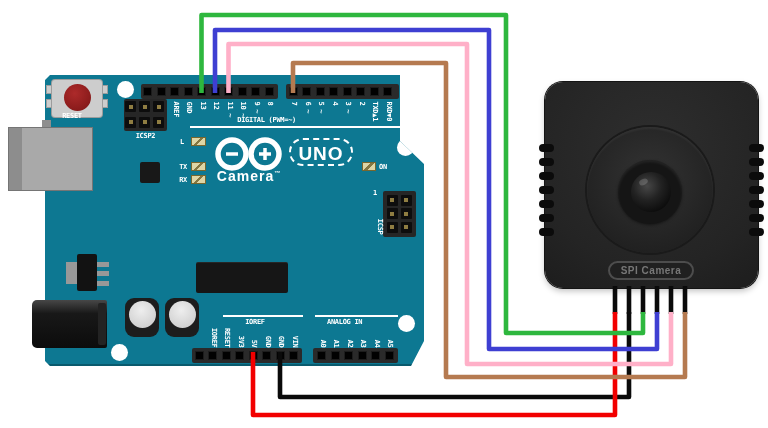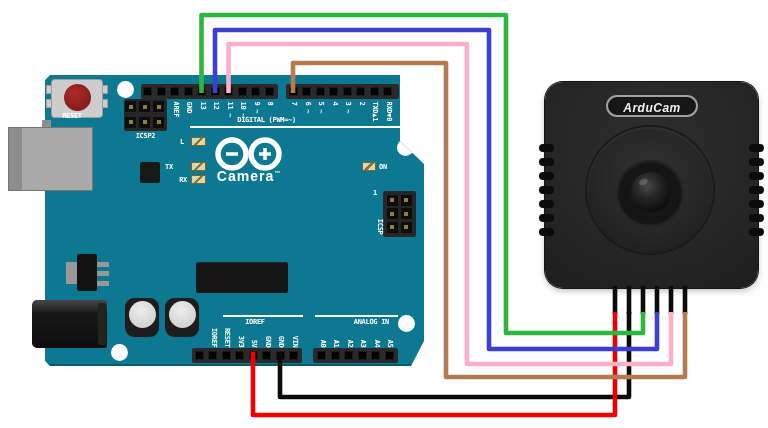--- a/index.html
+++ b/index.html
@@ -83,44 +83,45 @@
     <div class="hole" style="left:72px;top:6px"></div>
     <div class="hole" style="left:352px;top:64px"></div>
     <div class="hole" style="left:66px;top:269px"></div>
     <div class="hole" style="left:353px;top:240px"></div>
 
     <div class="icspblock" style="left:79px;top:24px;width:43px;height:32px"></div>
     <div class="hlab" style="left:78px;top:57px;width:45px;text-align:center">ICSP2</div>
 
     <div class="hlab" style="left:135px;top:63px;width:10px">L</div>
     <div class="led" style="left:146px;top:62px"></div>
-    <div class="hlab" style="left:120px;top:88px;width:22px;">TX</div>
+    <div class="hlab" style="left:120px;top:88px;width:22px;text-align:right">TX</div>
     <div class="led" style="left:146px;top:87px"></div>
     <div class="hlab" style="left:120px;top:101px;width:22px;text-align:right">RX</div>
     <div class="led" style="left:146px;top:100px"></div>
     <div class="led" style="left:317px;top:87px;width:14px"></div>
     <div class="hlab" style="left:334px;top:88px;width:22px">ON</div>
 
     <div id="crystal"></div>
 
     <svg class="abs" style="left:170px;top:60px" width="70" height="38">
       <circle cx="17" cy="19" r="14" fill="none" stroke="#fff" stroke-width="5.5"></circle>
       <circle cx="50" cy="19" r="14" fill="none" stroke="#fff" stroke-width="5.5"></circle>
       <line x1="11" y1="19" x2="23" y2="19" stroke="#fff" stroke-width="3.5"></line>
       <line x1="44" y1="19" x2="56" y2="19" stroke="#fff" stroke-width="3.5"></line>
       <line x1="50" y1="13" x2="50" y2="25" stroke="#fff" stroke-width="3.5"></line>
     </svg>
     <div id="brand"><span>Camera</span><sup>™</sup></div>
+    <div id="uno-badge">UNO</div>
 
     <div class="hlab" style="left:150px;top:41px;width:101px;text-align:right">DIGITAL (PWM=~)</div>
     <div class="wline" style="left:145px;top:51px;width:253px"></div>
     <div class="wline" style="left:178px;top:240px;width:80px"></div>
     <div class="hlab" style="left:175px;top:243px;width:70px;text-align:center">IOREF</div>
     <div class="wline" style="left:270px;top:240px;width:83px"></div>
-    <div class="hlab" style="left:274px;top:243px;width:70px;text-align:right">ANALOG IN</div>
+    <div class="hlab" style="left:282px;top:243px;width:70px;">ANALOG IN</div>
 
     <div class="icspblock" style="left:338px;top:116px;width:33px;height:46px"></div>
     <div class="hlab" style="left:326px;top:114px;width:8px;text-align:center">1</div>
     <div class="vlab" style="left:319px;top:140px;width:30px;text-align:right">ICSP</div>
 
     <div id="chip"></div>
 
     <div class="regmetal" style="left:21px;top:187px;width:12px;height:22px"></div>
     <div class="abs" style="left:32px;top:179px;width:20px;height:37px;background:#121212;border-radius:2px"></div>
     <div class="regmetal" style="left:52px;top:187px;width:12px;height:5px"></div>
@@ -237,26 +238,26 @@
       </div>
     </div>
 
   <div id="usb-tab"></div>
   <div id="usb"></div>
   <div id="jack">
       <div id="jack-end"></div>
     </div>
 
   <div id="camera">
-    <div id="arducam-oval">ArduCam</div>
     <div id="lens-outer"></div>
     <div id="lens-mid"></div>
     <div id="lens-glass">
         <div id="lens-glint"></div>
       </div>
+    <div id="spi-oval">SPI Camera</div>
   <div class="ridge" style="left: -6px; top: 62px;"></div>
       <div class="ridge" style="left: 204px; top: 62px;"></div>
       <div class="ridge" style="left: -6px; top: 76px;"></div>
       <div class="ridge" style="left: 204px; top: 76px;"></div>
       <div class="ridge" style="left: -6px; top: 90px;"></div>
       <div class="ridge" style="left: 204px; top: 90px;"></div>
       <div class="ridge" style="left: -6px; top: 104px;"></div>
       <div class="ridge" style="left: 204px; top: 104px;"></div>
       <div class="ridge" style="left: -6px; top: 118px;"></div>
       <div class="ridge" style="left: 204px; top: 118px;"></div>

